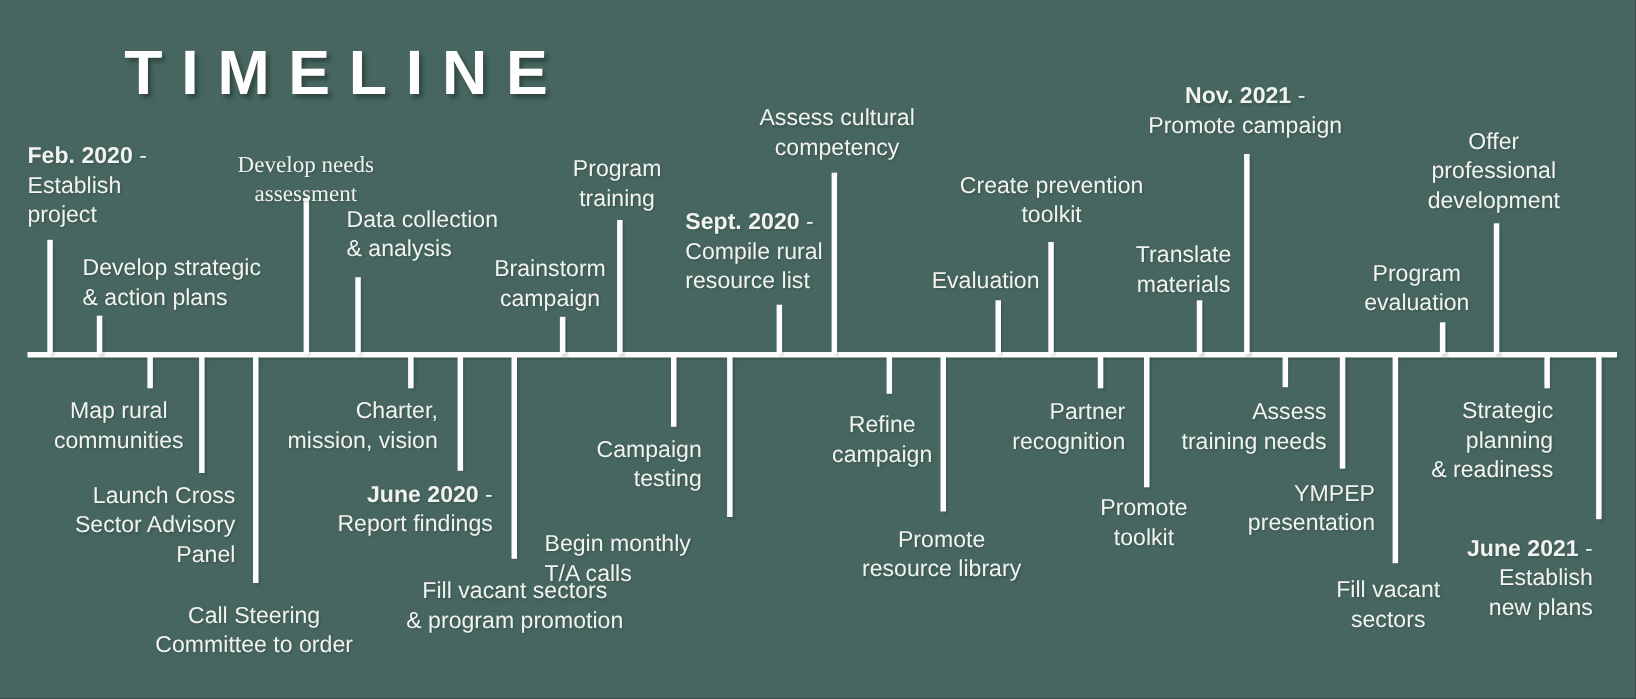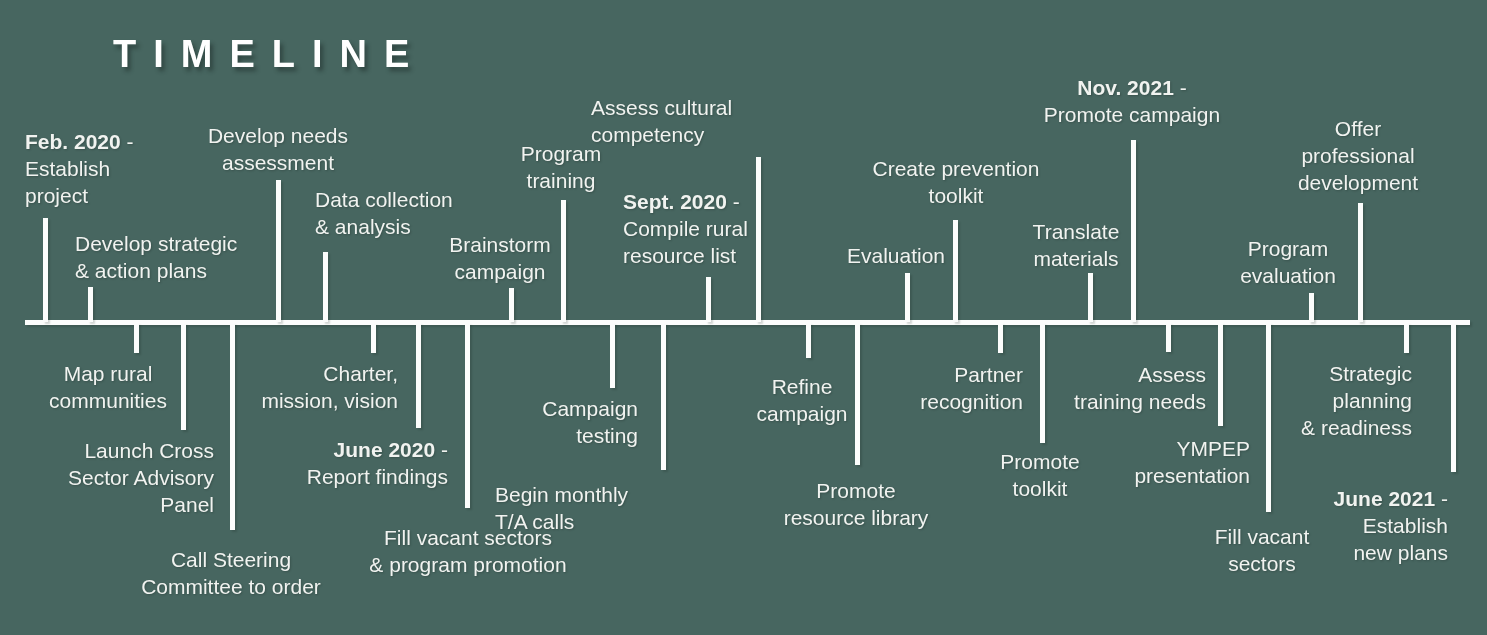--- a/index.html
+++ b/index.html
@@ -12,21 +12,21 @@
     position:relative;
     width:1487px;height:635px;
     margin:0 auto;
     background:var(--bg);
     overflow:hidden;
     font-family:"Liberation Sans","DejaVu Sans",sans-serif;
     color:var(--ink);
   }
   .title{
     position:absolute;left:113px;top:33px;
-    font-size:38px;font-weight:700;letter-spacing:17px;
+    font-size:57px;font-weight:700;letter-spacing:17px;
     color:#ffffff;
     text-shadow:3px 4px 4px rgba(20,32,29,0.45);
     white-space:nowrap;
   }
   .axis{
     position:absolute;
     background:var(--line);
     box-shadow:2px 2px 2px rgba(20,32,29,0.18);
   }
   .stem{
@@ -54,21 +54,21 @@
       <div><b>Feb. 2020</b><span> -</span></div>
       <div><span>Establish</span></div>
       <div><span>project</span></div>
     </div>
     <div class="stem" style="left: 88px; top: 287px; height: 35px;"></div>
     <div class="label" style="top: 230px; text-align: left; left: 75px;">
       <div><span>Develop strategic</span></div>
       <div><span>&amp; action plans</span></div>
     </div>
     <div class="stem" style="left: 276px; top: 180px; height: 142px;"></div>
-    <div class="label" style="top: 122px; text-align: center; left: 108px; width: 340px;">
+    <div class="label" style="top: 136px; text-align: center; left: 108px; width: 340px; font-family: Liberation Serif, serif;">
       <div><span>Develop needs</span></div>
       <div><span>assessment</span></div>
     </div>
     <div class="stem" style="left: 323px; top: 252px; height: 70px;"></div>
     <div class="label" style="top: 186px; text-align: left; left: 315px;">
       <div><span>Data collection</span></div>
       <div><span>&amp; analysis</span></div>
     </div>
     <div class="stem" style="left: 509px; top: 288px; height: 34px;"></div>
     <div class="label" style="top: 231px; text-align: center; left: 330px; width: 340px;">
@@ -80,21 +80,21 @@
       <div><span>Program</span></div>
       <div><span>training</span></div>
     </div>
     <div class="stem" style="left: 706px; top: 277px; height: 45px;"></div>
     <div class="label" style="top: 188px; text-align: left; left: 623px;">
       <div><b>Sept. 2020</b><span> -</span></div>
       <div><span>Compile rural</span></div>
       <div><span>resource list</span></div>
     </div>
     <div class="stem" style="left: 756px; top: 157px; height: 165px;"></div>
-    <div class="label" style="top: 94px; left: 591px; width: 340px;">
+    <div class="label" style="top: 94px; text-align: center; left: 591px; width: 340px;">
       <div><span>Assess cultural</span></div>
       <div><span>competency</span></div>
     </div>
     <div class="stem" style="left: 905px; top: 273px; height: 49px;"></div>
     <div class="label" style="top: 242px; text-align: center; left: 726px; width: 340px;">
       <div><span>Evaluation</span></div>
     </div>
     <div class="stem" style="left: 953px; top: 220px; height: 102px;"></div>
     <div class="label" style="top: 155px; text-align: center; left: 786px; width: 340px;">
       <div><span>Create prevention</span></div>

